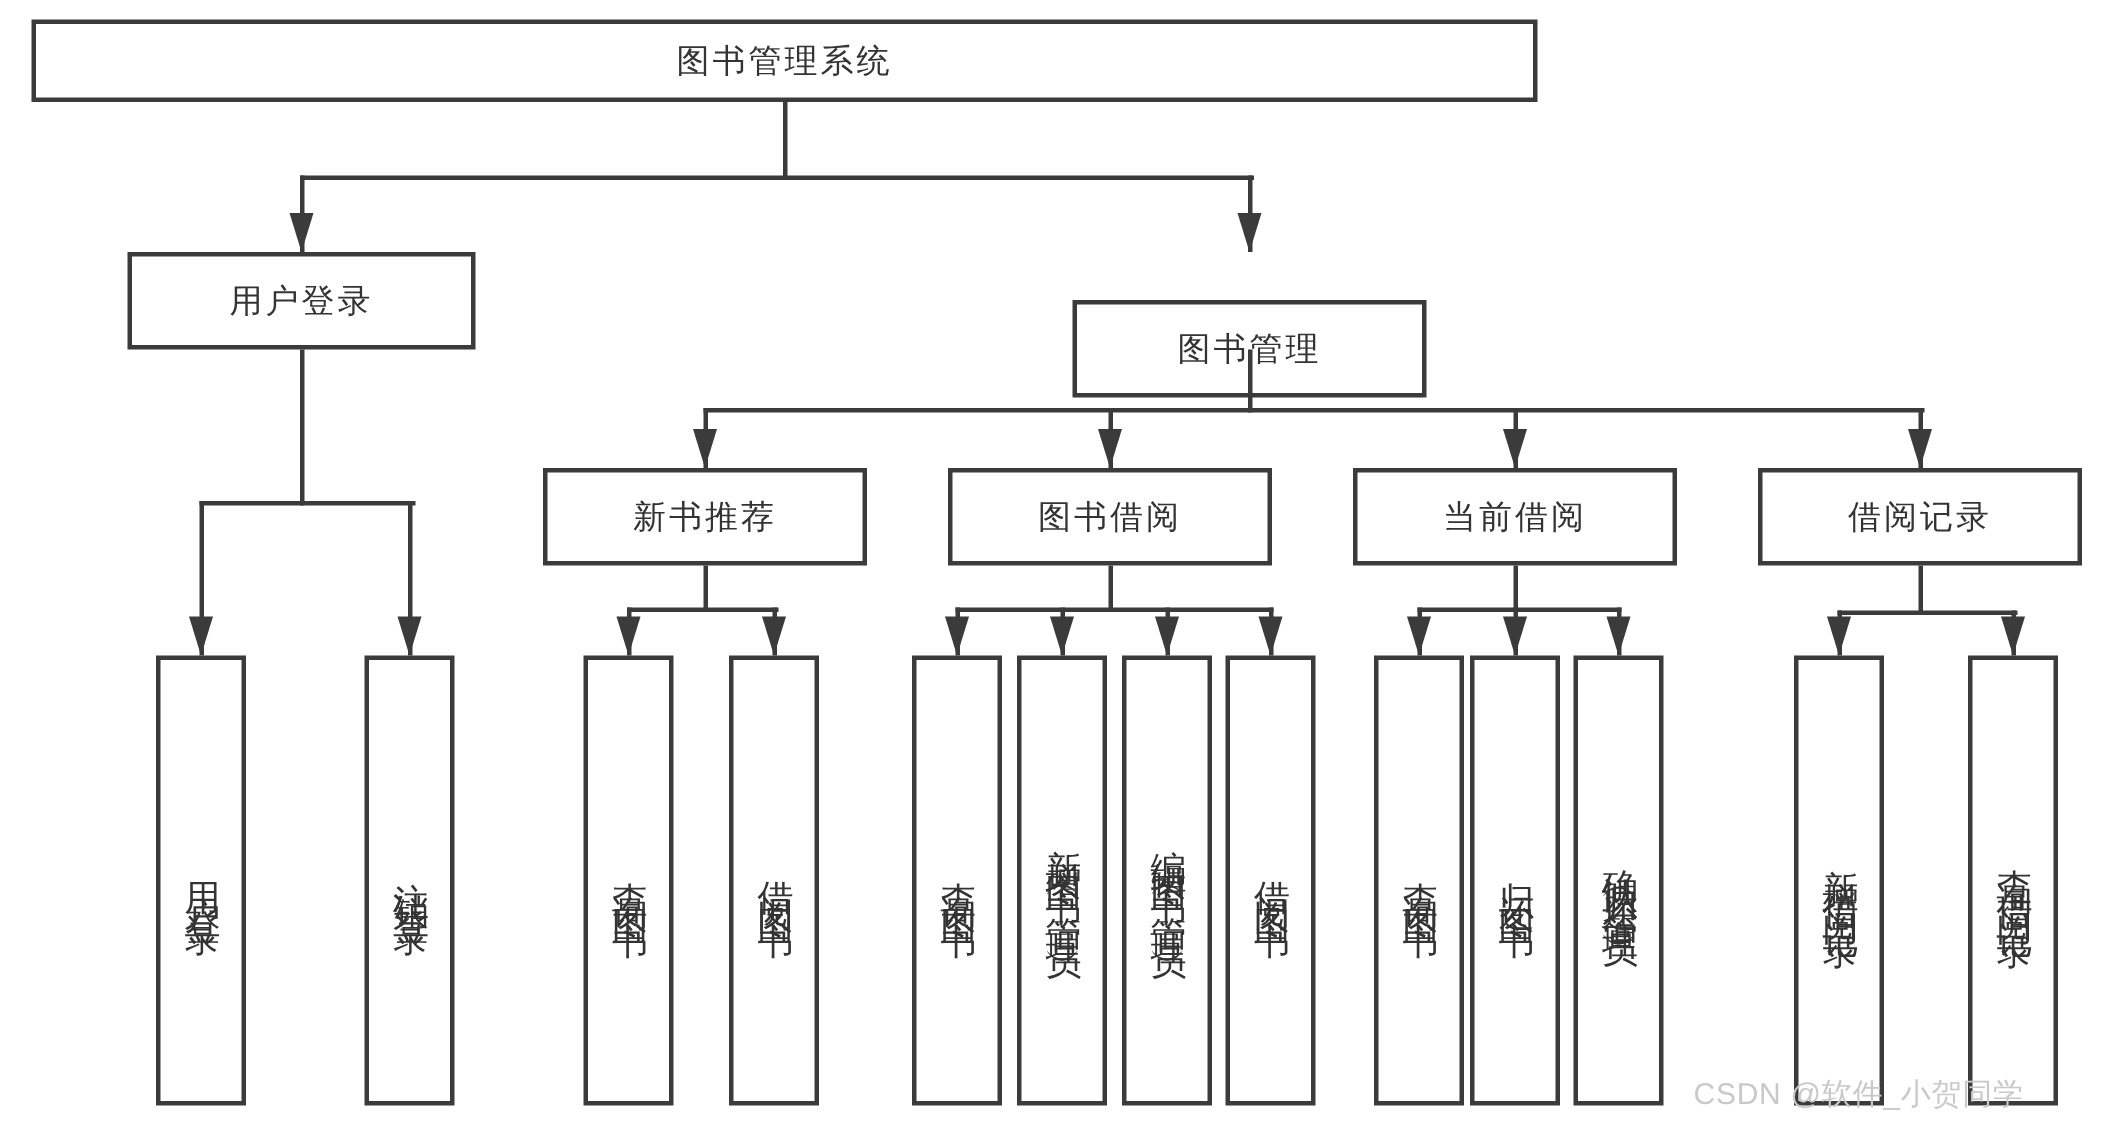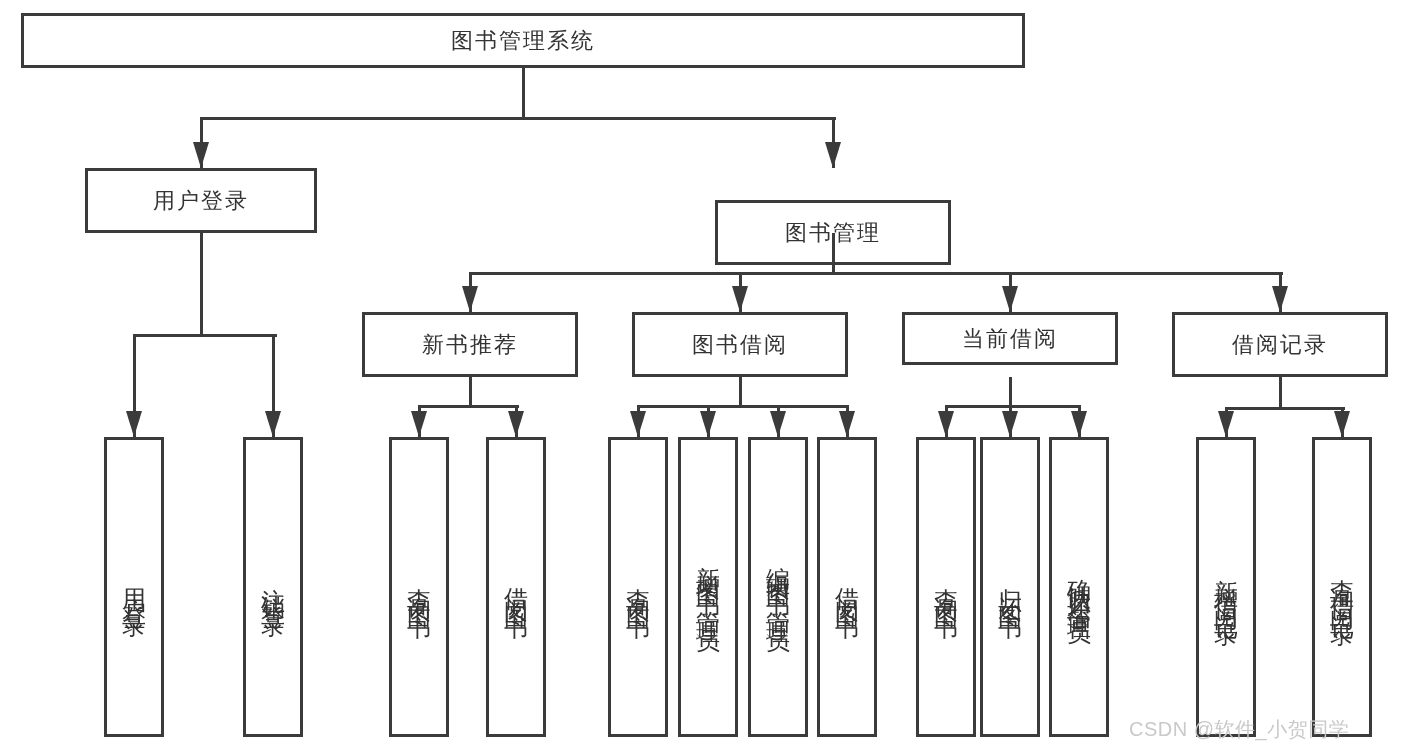--- a/index.html
+++ b/index.html
@@ -89,21 +89,21 @@
   </div>
 
   <div class="box" style="left:362px; top:312px; width:216px; height:65px;">
     <span class="h-label">新书推荐</span>
   </div>
 
   <div class="box" style="left:632px; top:312px; width:216px; height:65px;">
     <span class="h-label">图书借阅</span>
   </div>
 
-  <div class="box" style="left:902px; top:312px; width:216px; height:53px;">
+  <div class="box" style="left:902px; top:312px; width:216px; height:65px;">
     <span class="h-label">当前借阅</span>
   </div>
 
   <div class="box" style="left:1172px; top:312px; width:216px; height:65px;">
     <span class="h-label">借阅记录</span>
   </div>
 
   <div class="box leaf" style="left:104px;">
     <span class="v-text">用户登录</span>
   </div>

